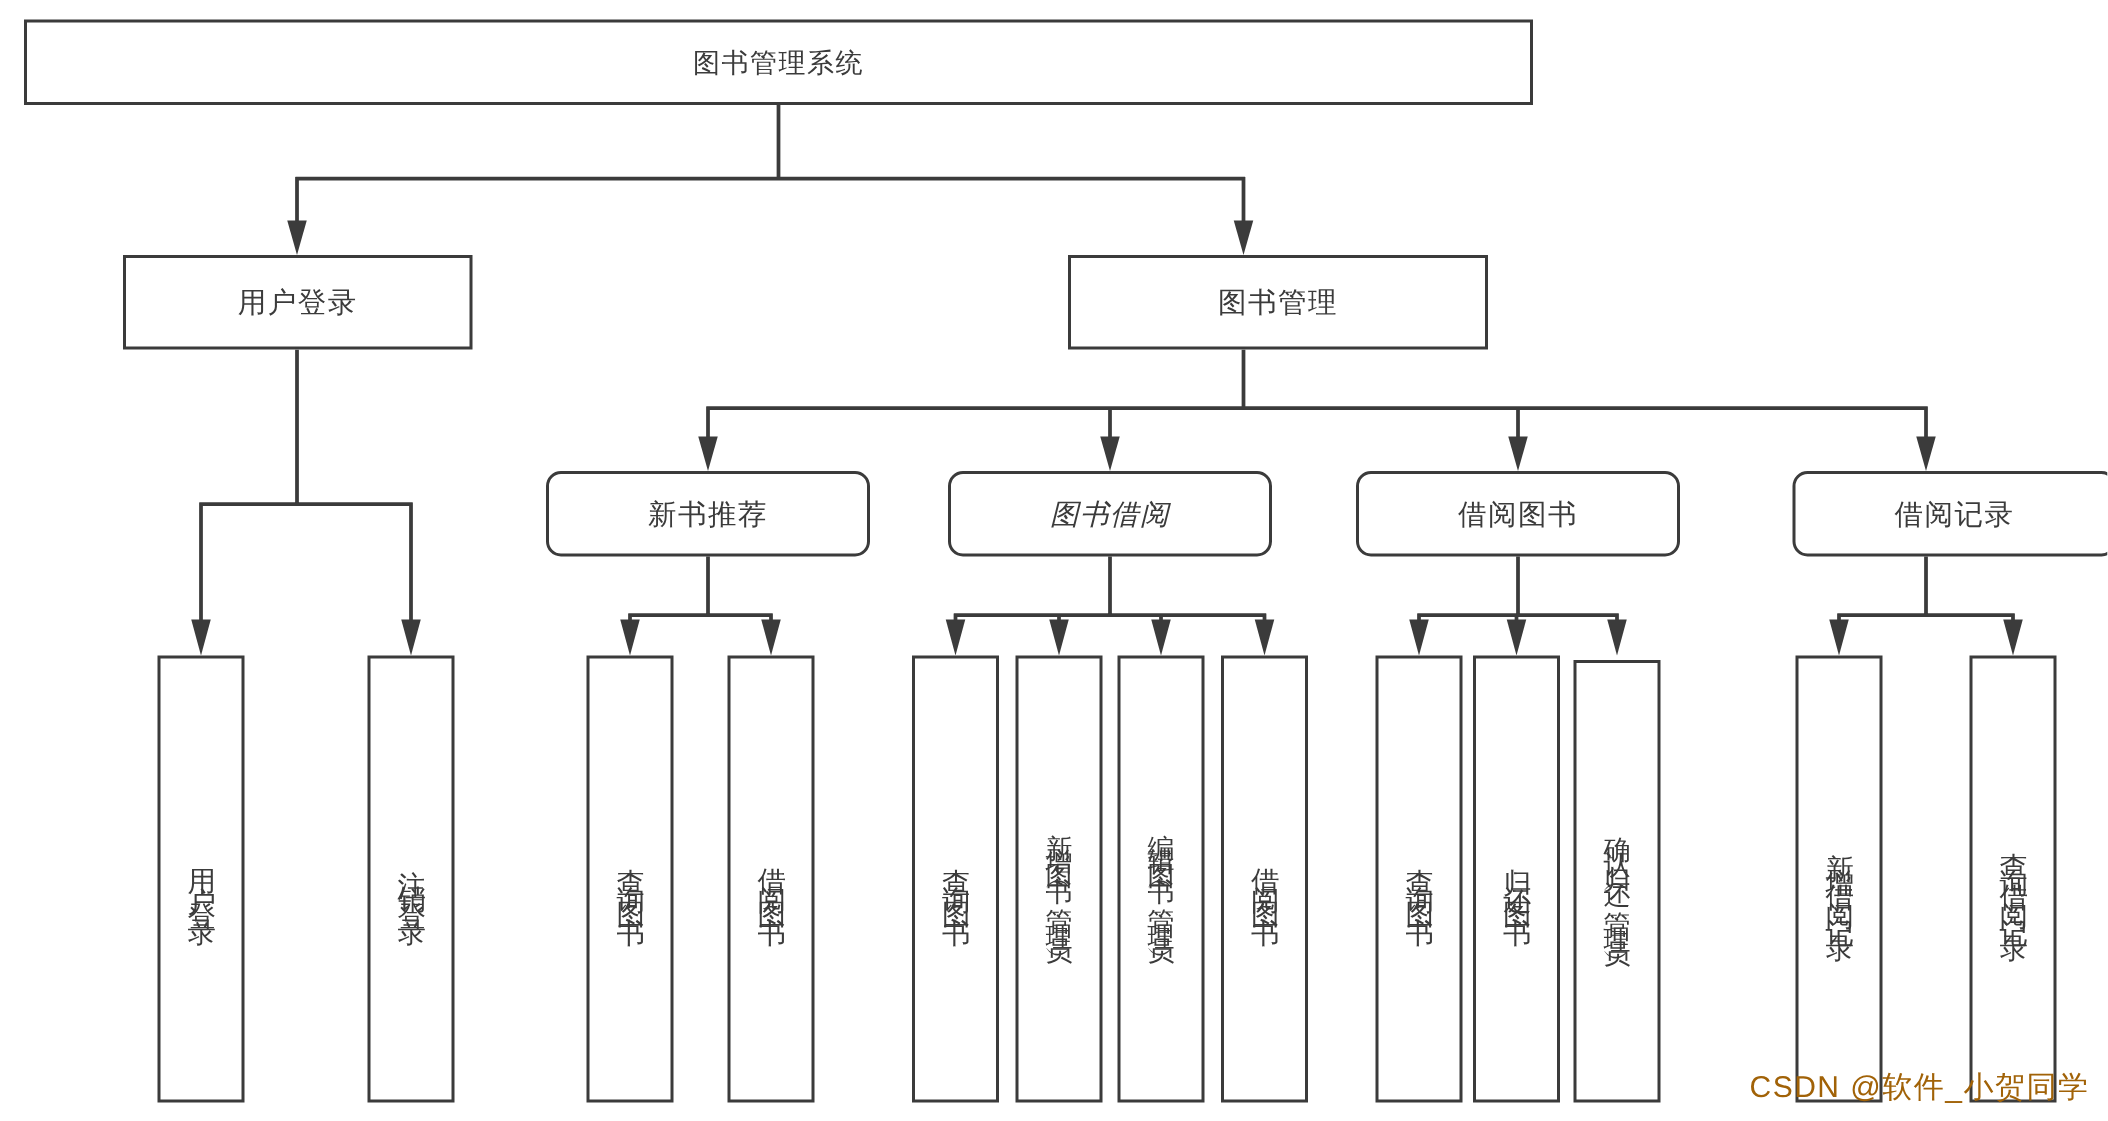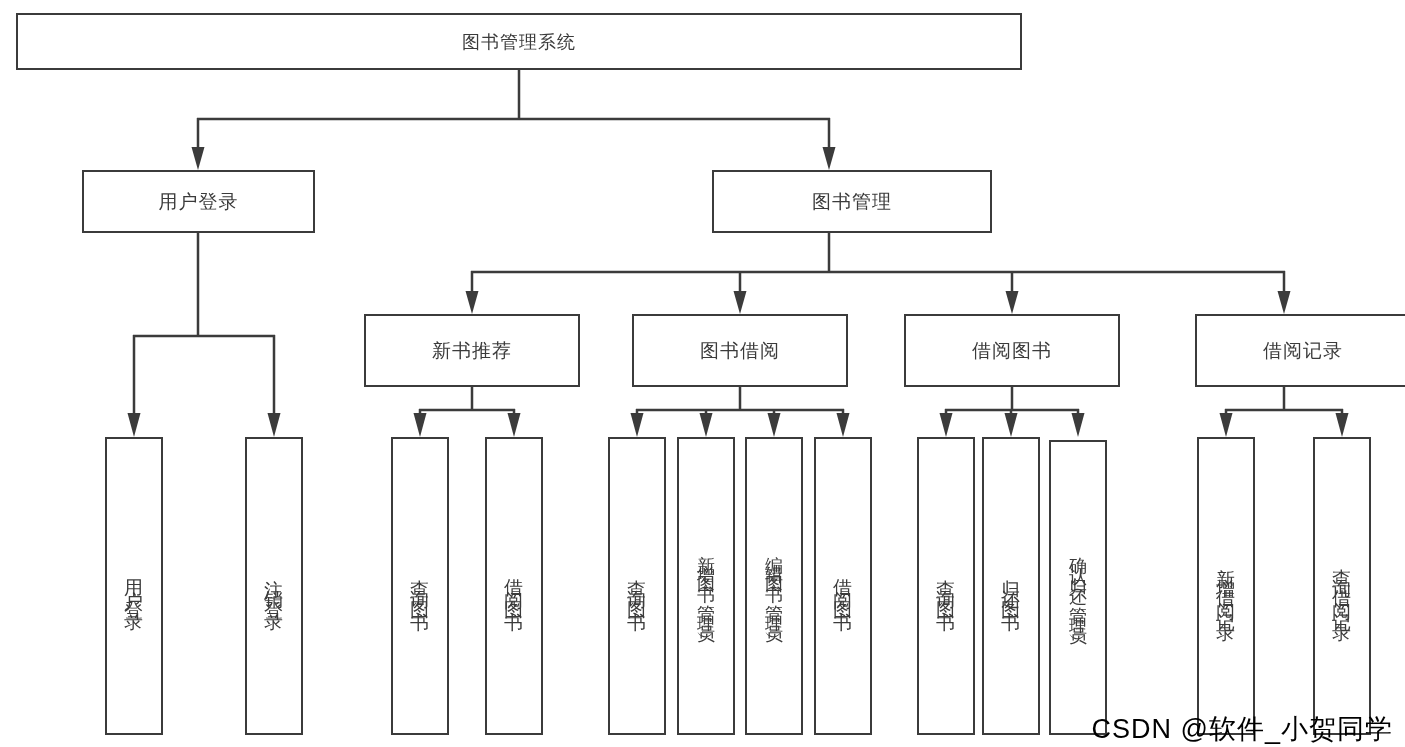--- a/index.html
+++ b/index.html
@@ -15,38 +15,38 @@
   .node {
     position:absolute;
     box-sizing:border-box;
     border:2.5px solid #3b3b3b;
     background:#ffffff;
     display:flex; align-items:center; justify-content:center;
   }
   .root  { left:16px;  top:13px;  width:1006px; height:57px;align-items:center; }
   .lv2a  { left:82px;  top:170px; width:233px;  height:63px; }
   .lv2b  { left:712px; top:170px; width:280px;  height:63px; }
-  .lv3   { top:314px; width:216px; height:73px; }
-  .g0 { left:364px; } .g1 { left:632px; } .g2 { left:904px; } .g3 { left:1176px;margin-left:19px; }
+  .lv3   { top:314px; width:216px; height:57px;border-radius:10px; }
+  .g0 { left:364px; } .g1 { left:632px;font-style:italic; } .g2 { left:904px; } .g3 { left:1176px;margin-left:19px; }
   .leaf  { top:437px; width:58px; height:298px; }
   .hlabel { font-size:19px; letter-spacing:1px; white-space:nowrap; }
   .root .hlabel { font-size:18px; }
   .vlabel {
     writing-mode:vertical-rl;
     text-orientation:mixed;
     font-size:19px;
     letter-spacing:11px;
     line-height:1;
     white-space:nowrap;
   }
   .watermark {
     position:absolute;
     right:12px; top:711px;
-    font-size:27px;
-    color:#000000;
+    font-size:20px;
+    color:#a16207;
     letter-spacing:1px;
     white-space:nowrap;
   }
 </style>
 </head>
 <body>
 
 <div class="canvas">
 
   <svg class="wires" viewBox="0 0 1405 747">

